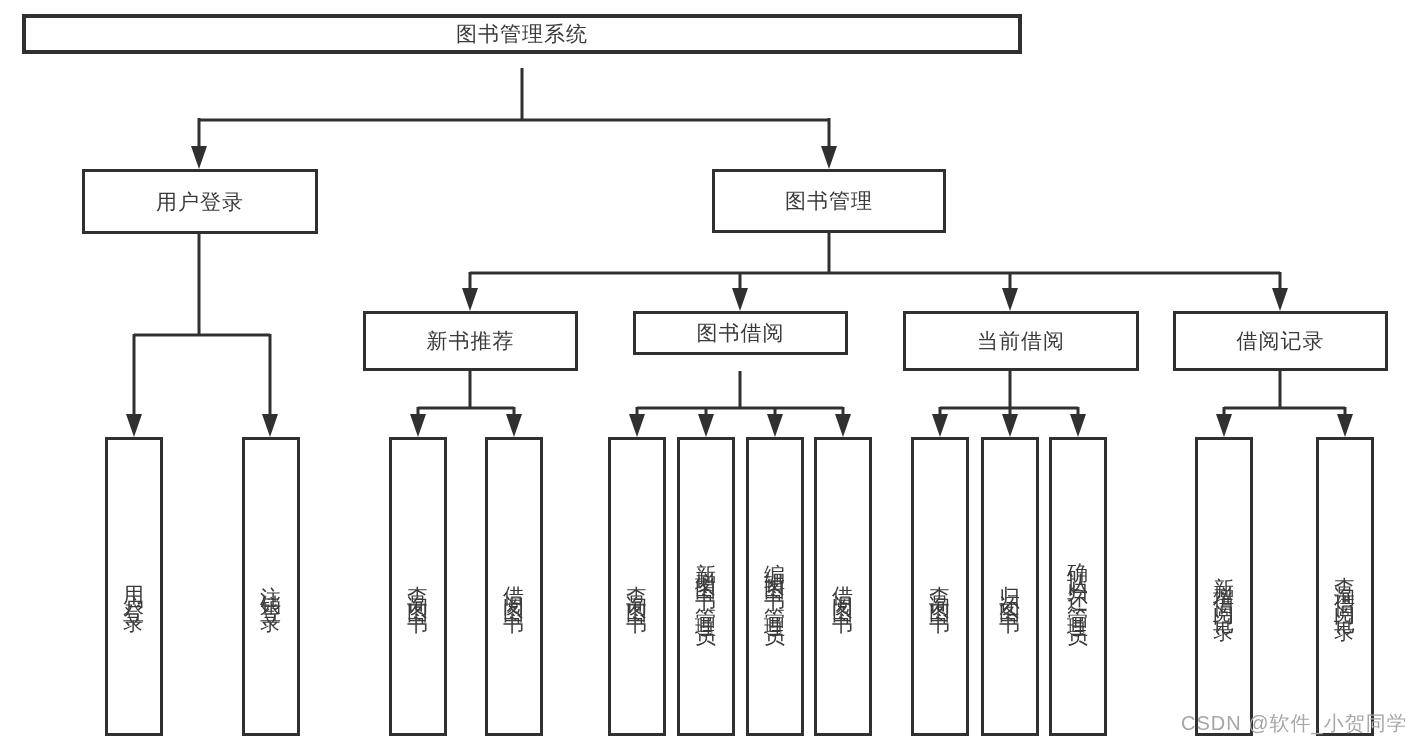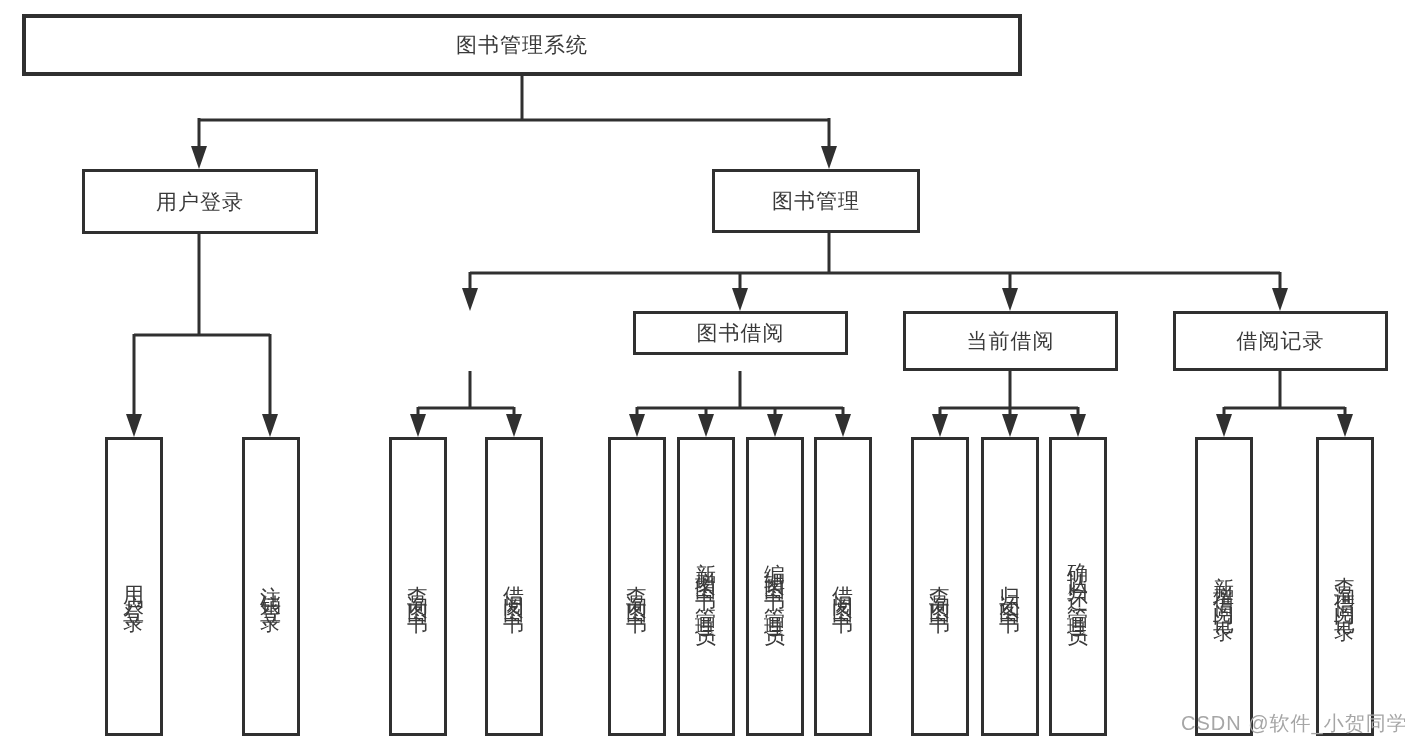--- a/index.html
+++ b/index.html
@@ -102,35 +102,38 @@
       <polygon points="1002,414 1018,414 1010,437"></polygon>
       <polygon points="1070,414 1086,414 1078,437"></polygon>
     </g>
     <g class="connector">
       <path d="M1280,371 V409 M1224,408 H1345 M1224,407 V418 M1345,407 V418"></path>
       <polygon points="1216,414 1232,414 1224,437"></polygon>
       <polygon points="1337,414 1353,414 1345,437"></polygon>
     </g>
   </svg>
 
-  <div class="box root-box" style="left:22px; top:14px; width:1000px; height:62px;">
+  <div class="box root-box" style="left:22px; top:14px; width:1000px; height:40px;">
     <span class="h-label">图书管理系统</span>
   </div>
 
   <div class="box" style="left:82px; top:169px; width:236px; height:65px;">
     <span class="h-label">用户登录</span>
   </div>
-  <div class="box" style="left:712px; top:169px; width:208px; height:64px;">
+  <div class="box" style="left:712px; top:169px; width:234px; height:64px;">
     <span class="h-label">图书管理</span>
   </div>
 
+  <div class="box" style="left:363px; top:311px; width:215px; height:60px;">
+    <span class="h-label">新书推荐</span>
+  </div>
   <div class="box" style="left:633px; top:311px; width:215px; height:44px;">
     <span class="h-label">图书借阅</span>
   </div>
-  <div class="box" style="left:903px; top:311px; width:215px; height:60px;">
+  <div class="box" style="left:903px; top:311px; width:236px; height:60px;">
     <span class="h-label">当前借阅</span>
   </div>
   <div class="box" style="left:1173px; top:311px; width:215px; height:60px;">
     <span class="h-label">借阅记录</span>
   </div>
 
   <div class="box leaf" style="left:105px; top:437px; width:58px; height:299px;">
     <span class="v-label">用户登录</span>
   </div>
   <div class="box leaf" style="left:242px; top:437px; width:58px; height:299px;">

